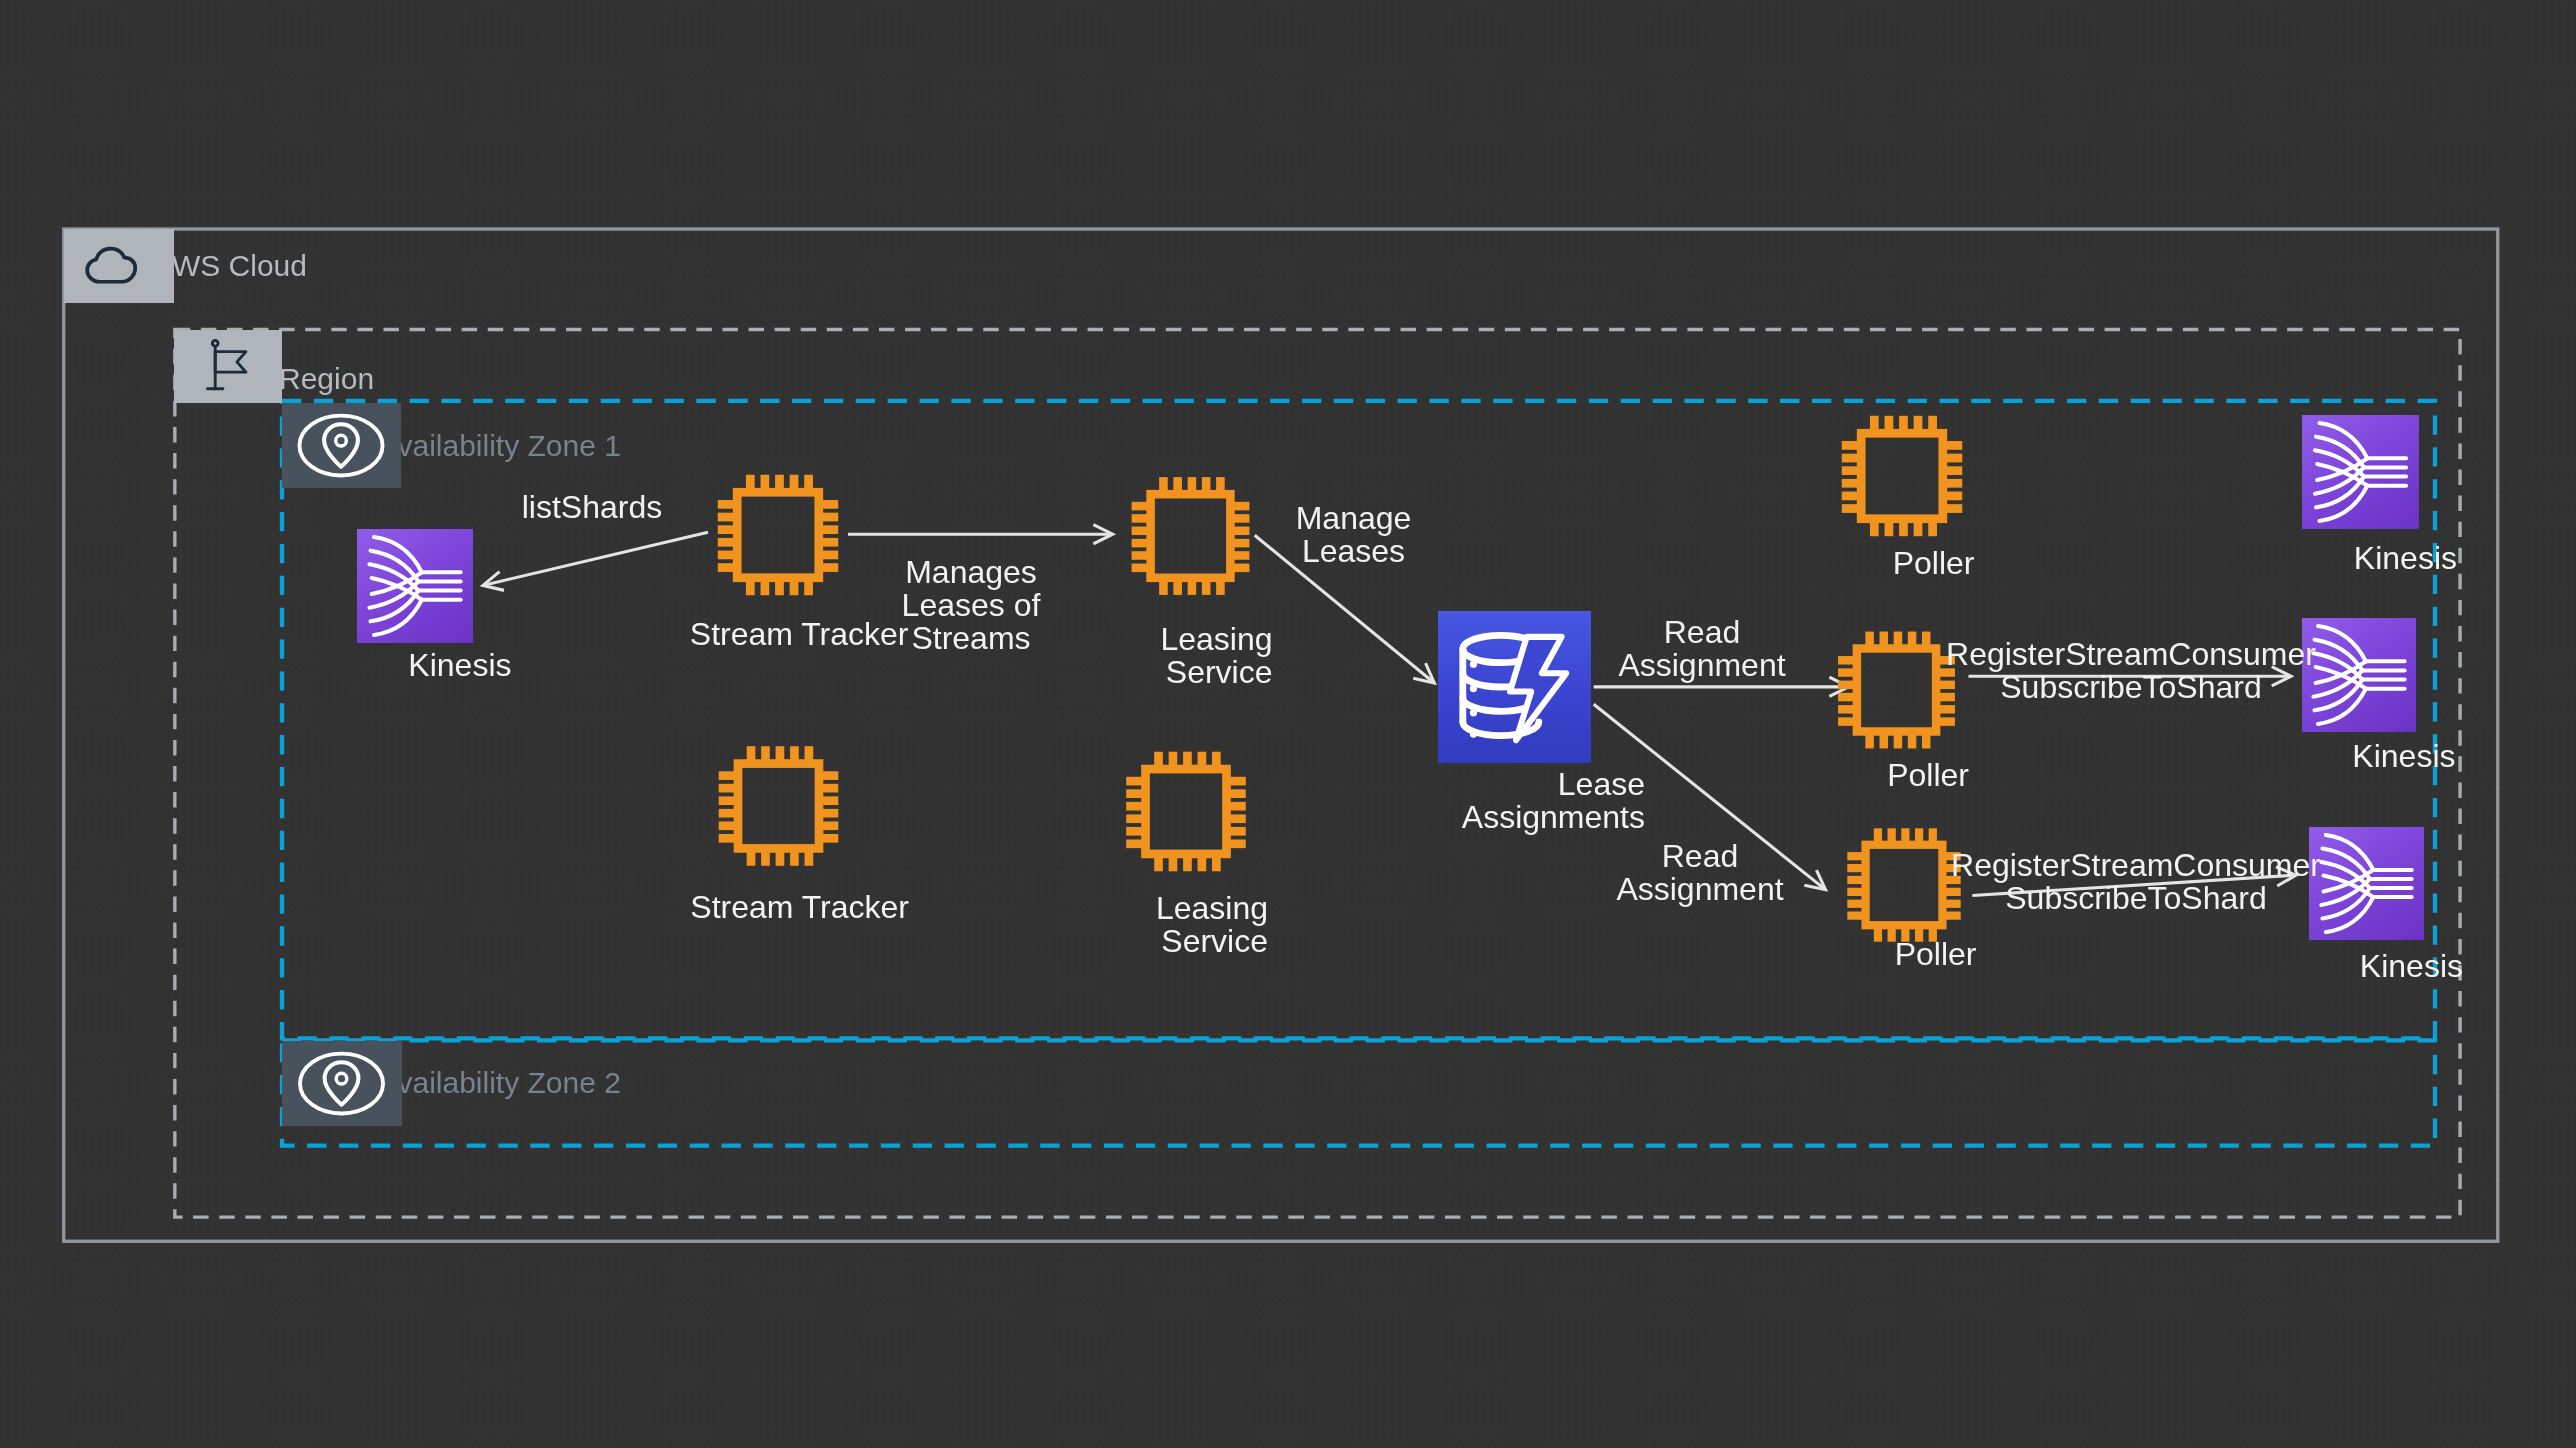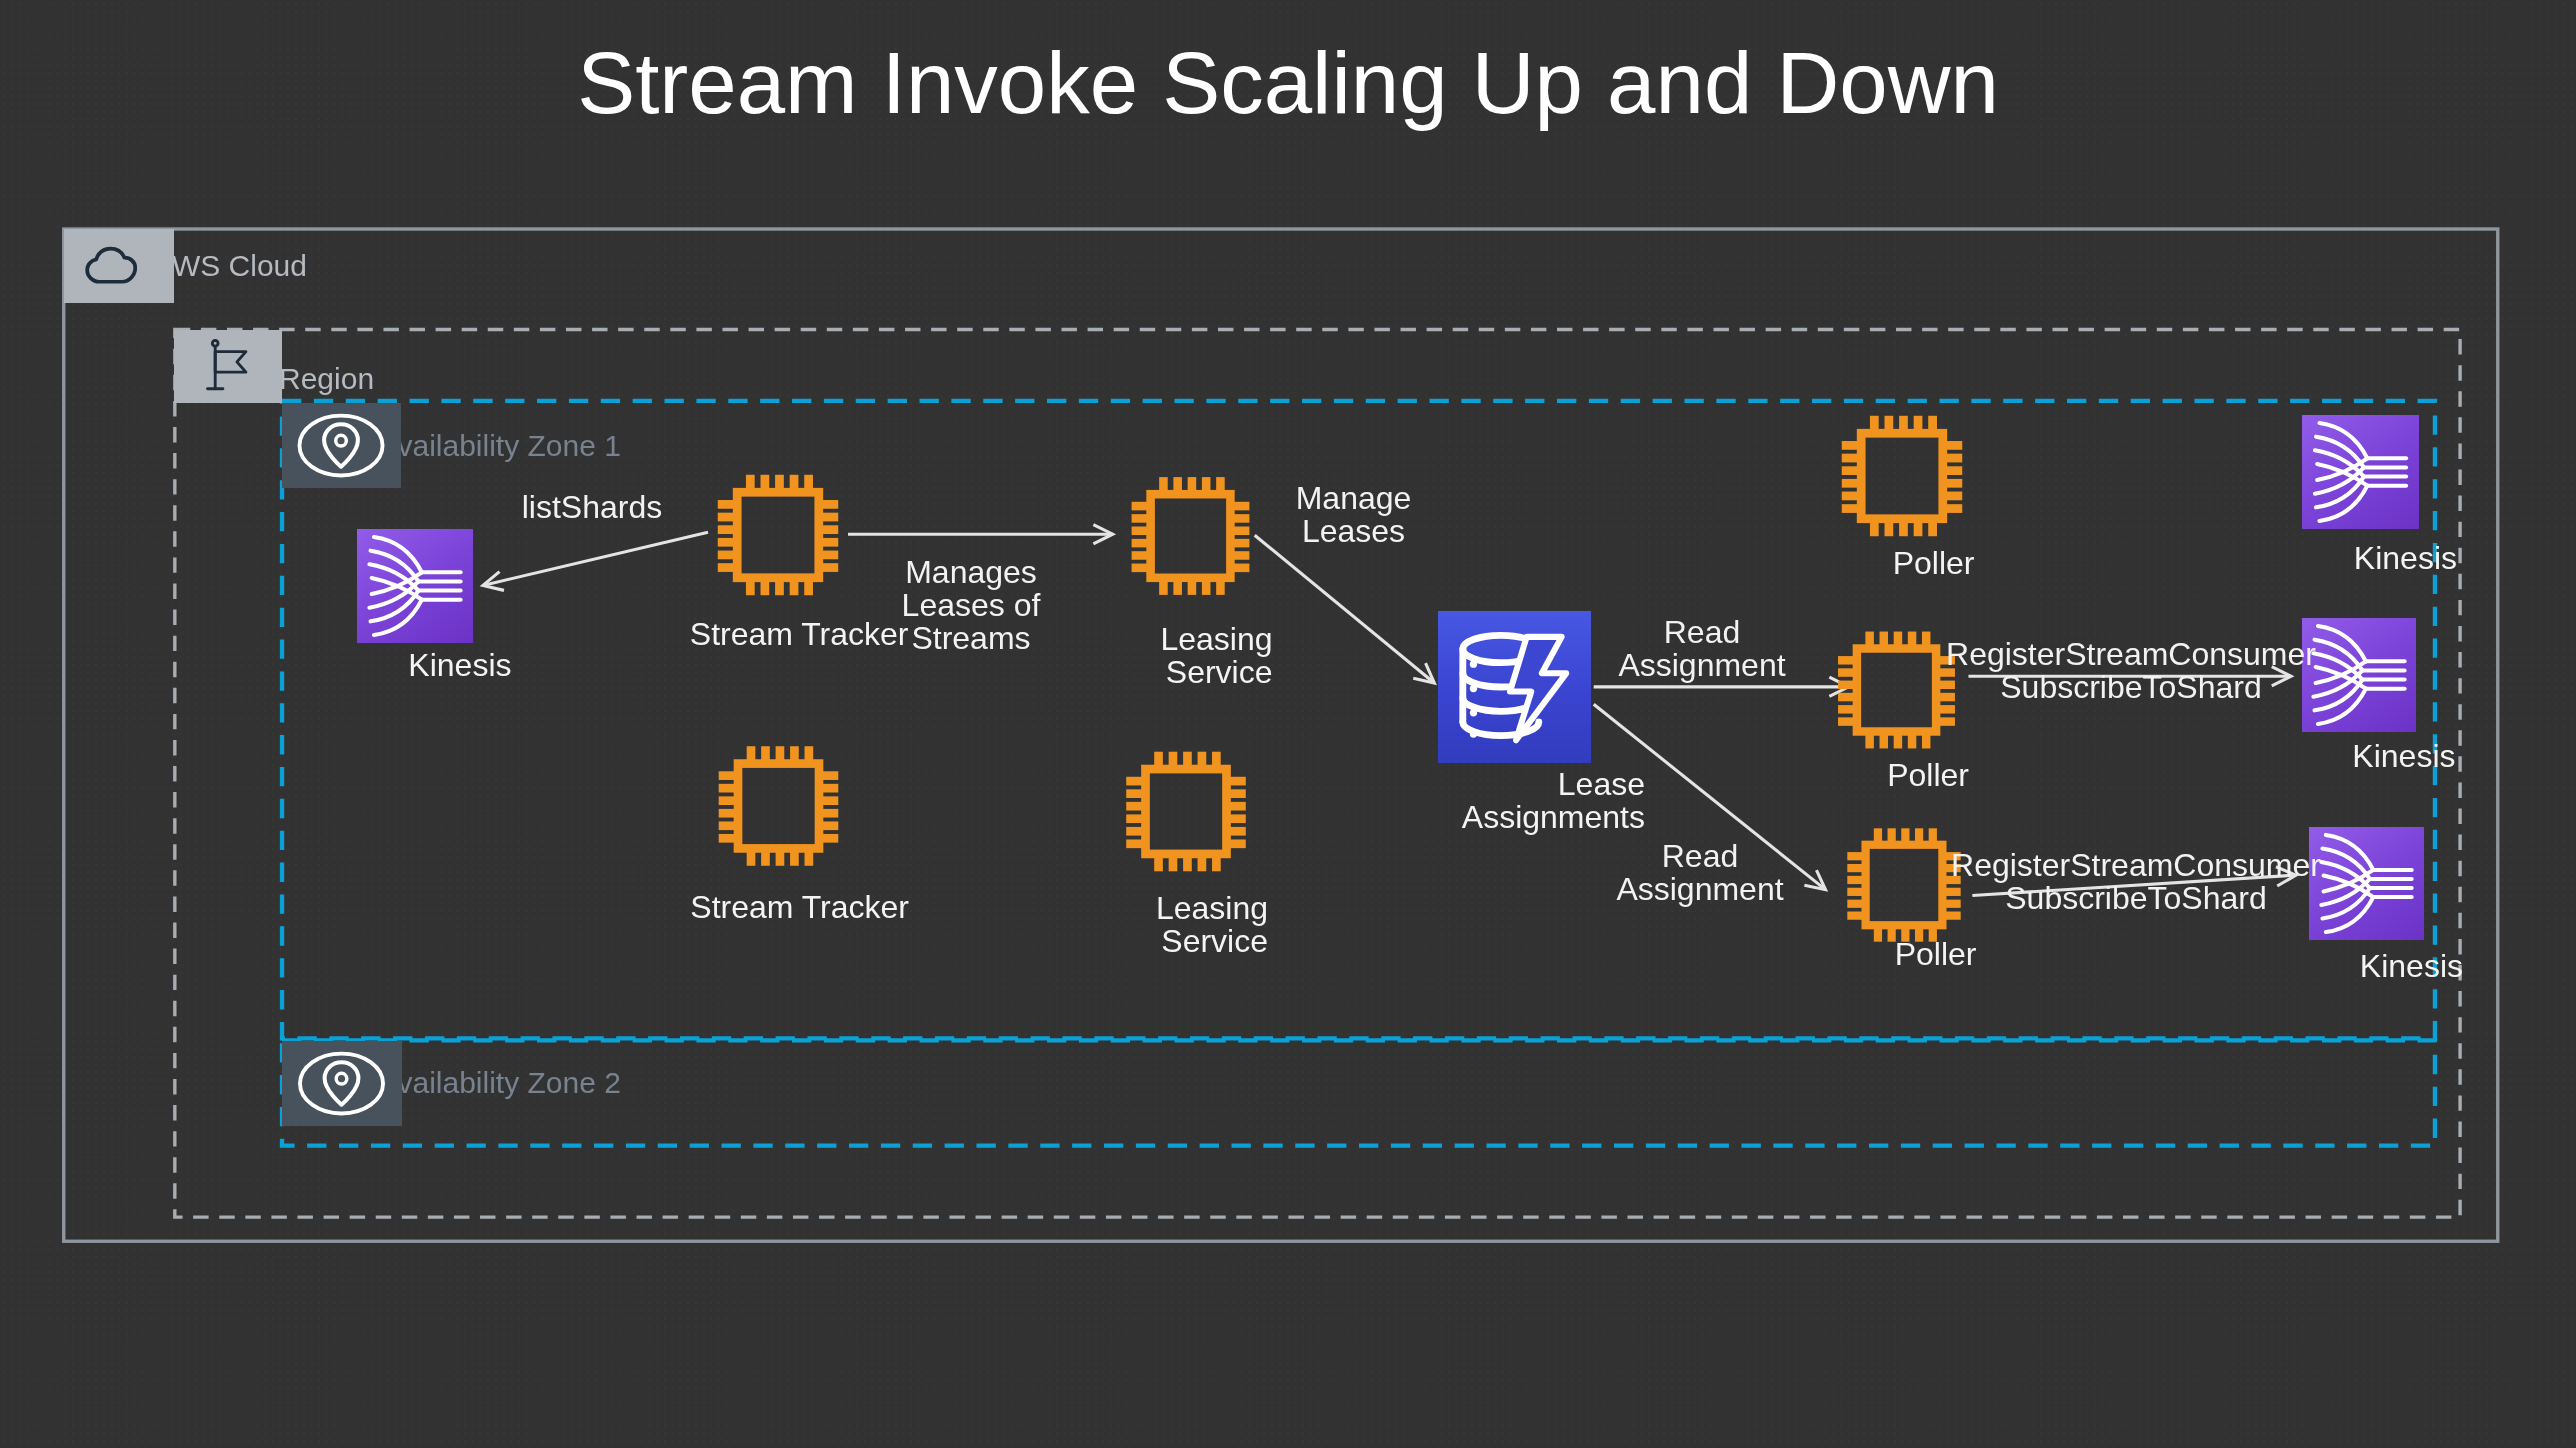--- a/index.html
+++ b/index.html
@@ -128,21 +128,20 @@
       </symbol>
 
       <symbol id="sym-azpin" viewBox="0 0 123 88">
         <ellipse cx="61" cy="44" rx="43" ry="31" fill="none" stroke="#ffffff" stroke-width="4"></ellipse>
         <path d="M61 22 c-10 0 -17.5 7.5 -17.5 16.5 c0 12.5 17.5 27.5 17.5 27.5 c0 0 17.5 -15 17.5 -27.5 c0 -9 -7.5 -16.5 -17.5 -16.5 z" fill="#47525c" stroke="#ffffff" stroke-width="4.2" stroke-linejoin="round"></path>
         <circle cx="61" cy="39" r="5.5" fill="none" stroke="#ffffff" stroke-width="3.6"></circle>
       </symbol>
     </defs>
   </svg>
 
-  <div class="title">Stream Invoke Scaling Up and Down</div>
 
   <svg class="overlay" width="2576" height="1449" viewBox="0 0 2667 1500">
     <defs>
       <marker id="ah" markerUnits="userSpaceOnUse" markerWidth="32" markerHeight="32" refX="26" refY="15" orient="auto">
         <path d="M6 5 L26 15 L6 25" fill="none" stroke="#e4e4e4" stroke-width="3.2"></path>
       </marker>
     </defs>
 
     <rect x="66" y="237" width="2520" height="1048" fill="none" stroke="#8f969d" stroke-width="3.5"></rect>
     <rect x="181" y="341" width="2366" height="919" fill="none" stroke="#a7adb3" stroke-width="3.5" stroke-dasharray="16 11"></rect>
@@ -275,20 +274,20 @@
     <div class="ico kin-bg">
       <svg width="100%" height="100%" viewBox="0 0 100 100">
           <use href="#sym-kin"></use>
         </svg>
     </div>
     <div class="nlabel" style="top:123px;width:193px">Kinesis</div>
   </div>
 
   <div class="elabel" style="left:486px;top:491px;width:212px">listShards</div>
   <div class="elabel" style="left:884px;top:556px;width:174px">Manages Leases of Streams</div>
-  <div class="elabel" style="left:1276px;top:482px;width:155px">Manage Leases</div>
+  <div class="elabel" style="left:1276px;top:502px;width:155px">Manage Leases</div>
   <div class="elabel" style="left:1596px;top:616px;width:212px">Read Assignment</div>
   <div class="elabel" style="left:1594px;top:840px;width:212px">Read Assignment</div>
   <div class="elabel" style="left:1938px;top:638px;width:386px">RegisterStreamConsumer SubscribeToShard</div>
   <div class="elabel" style="left:1943px;top:849px;width:386px">RegisterStreamConsumer SubscribeToShard</div>
 
 </div>
 
 
 </body></html>

